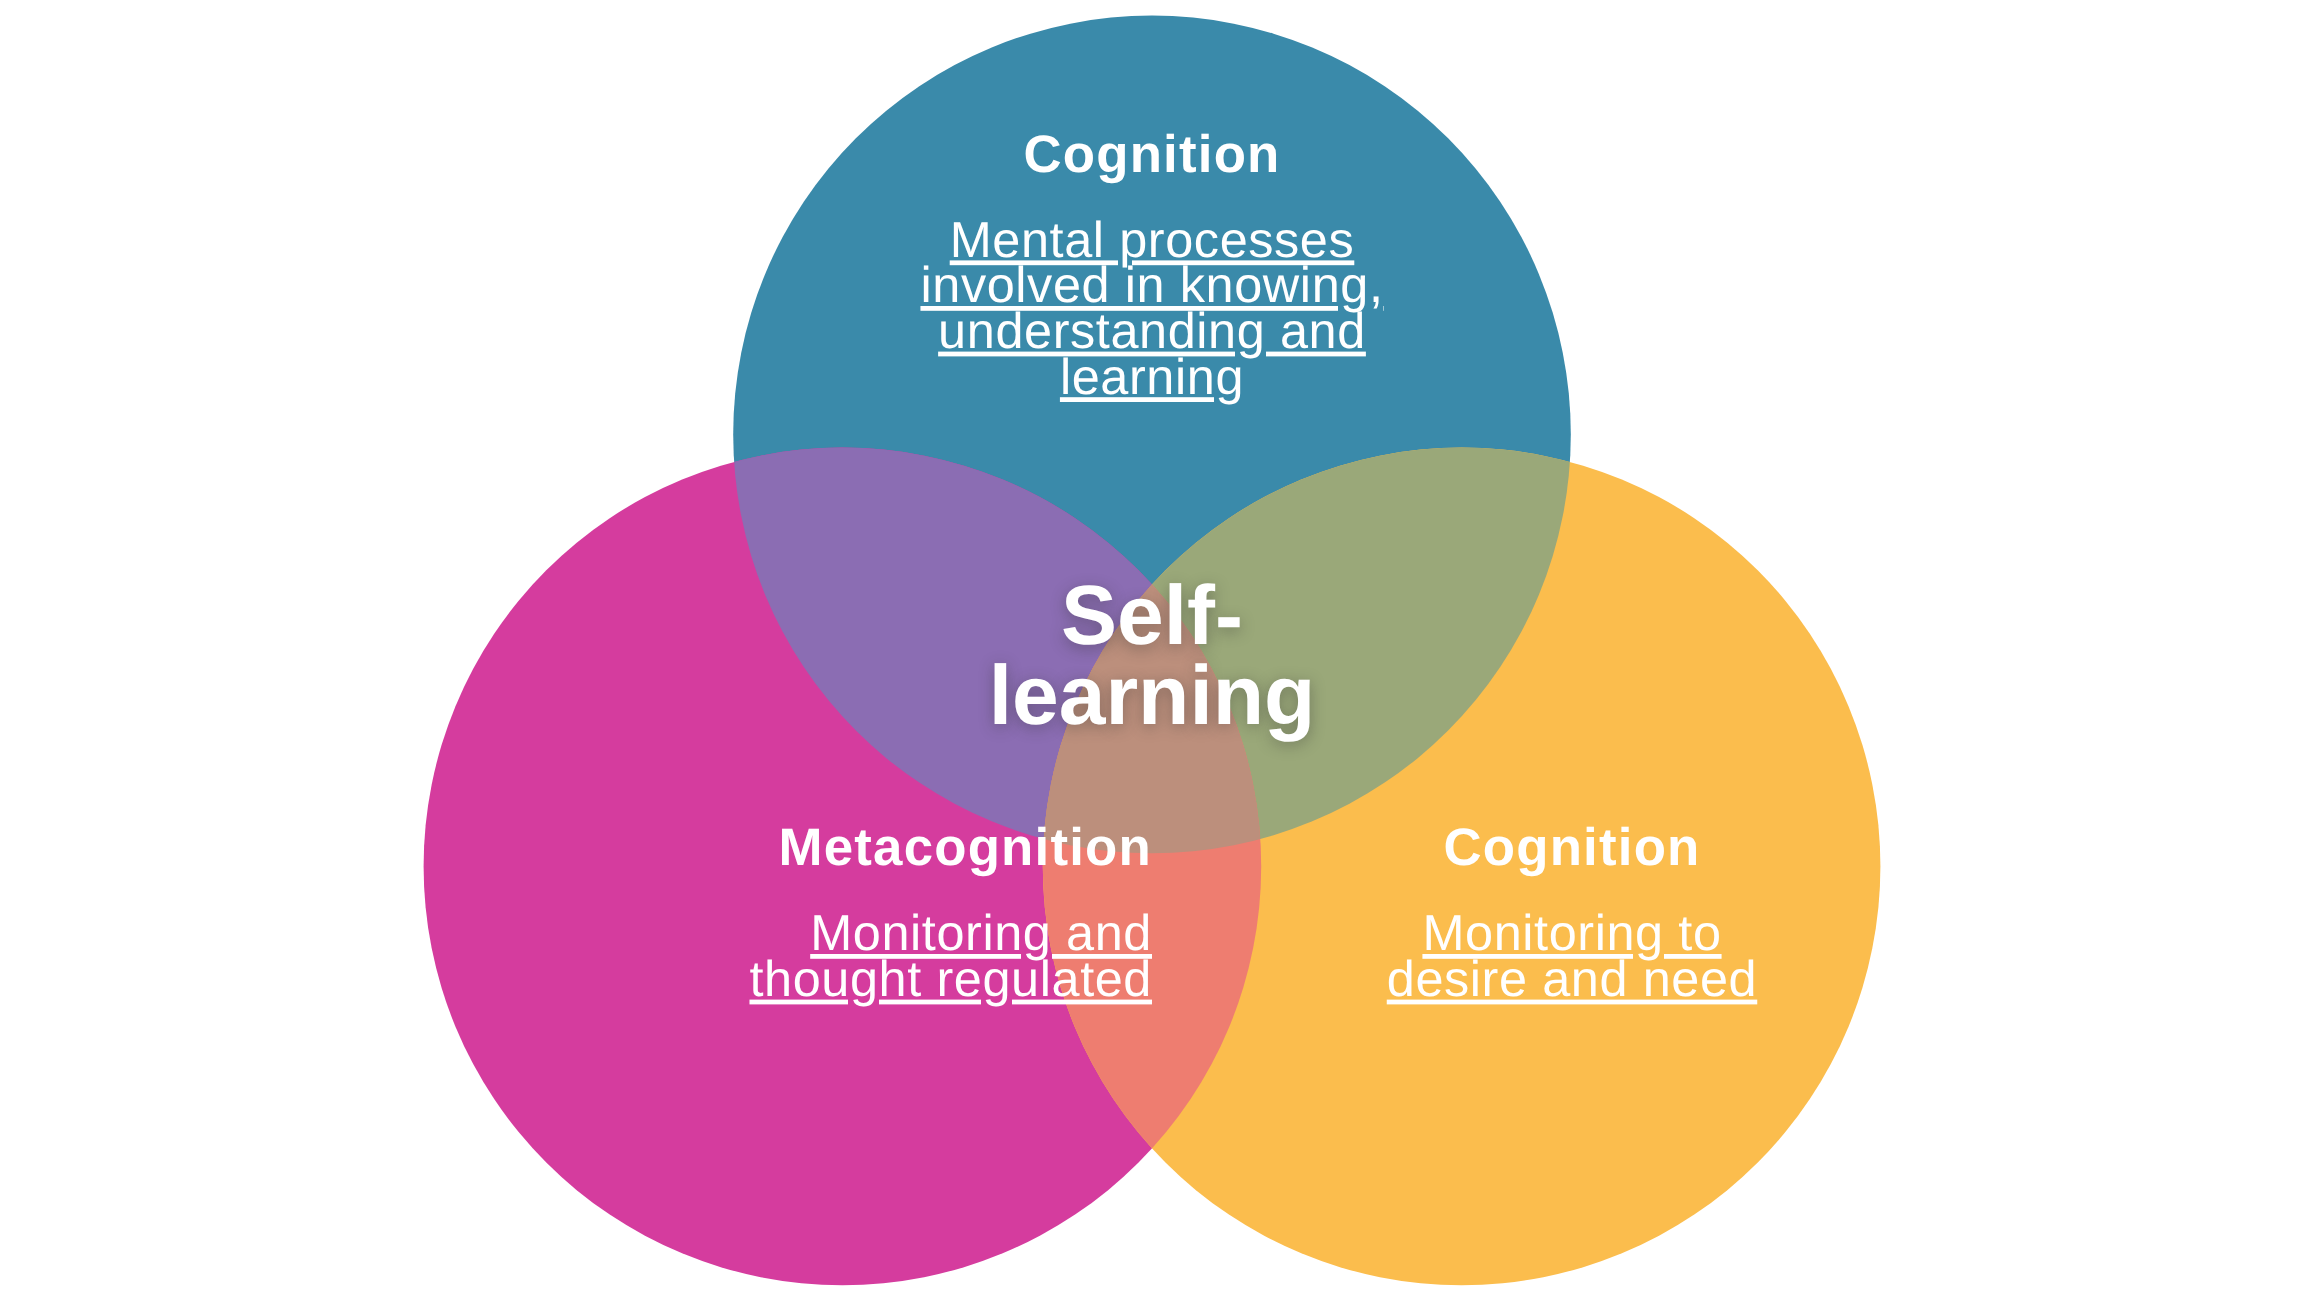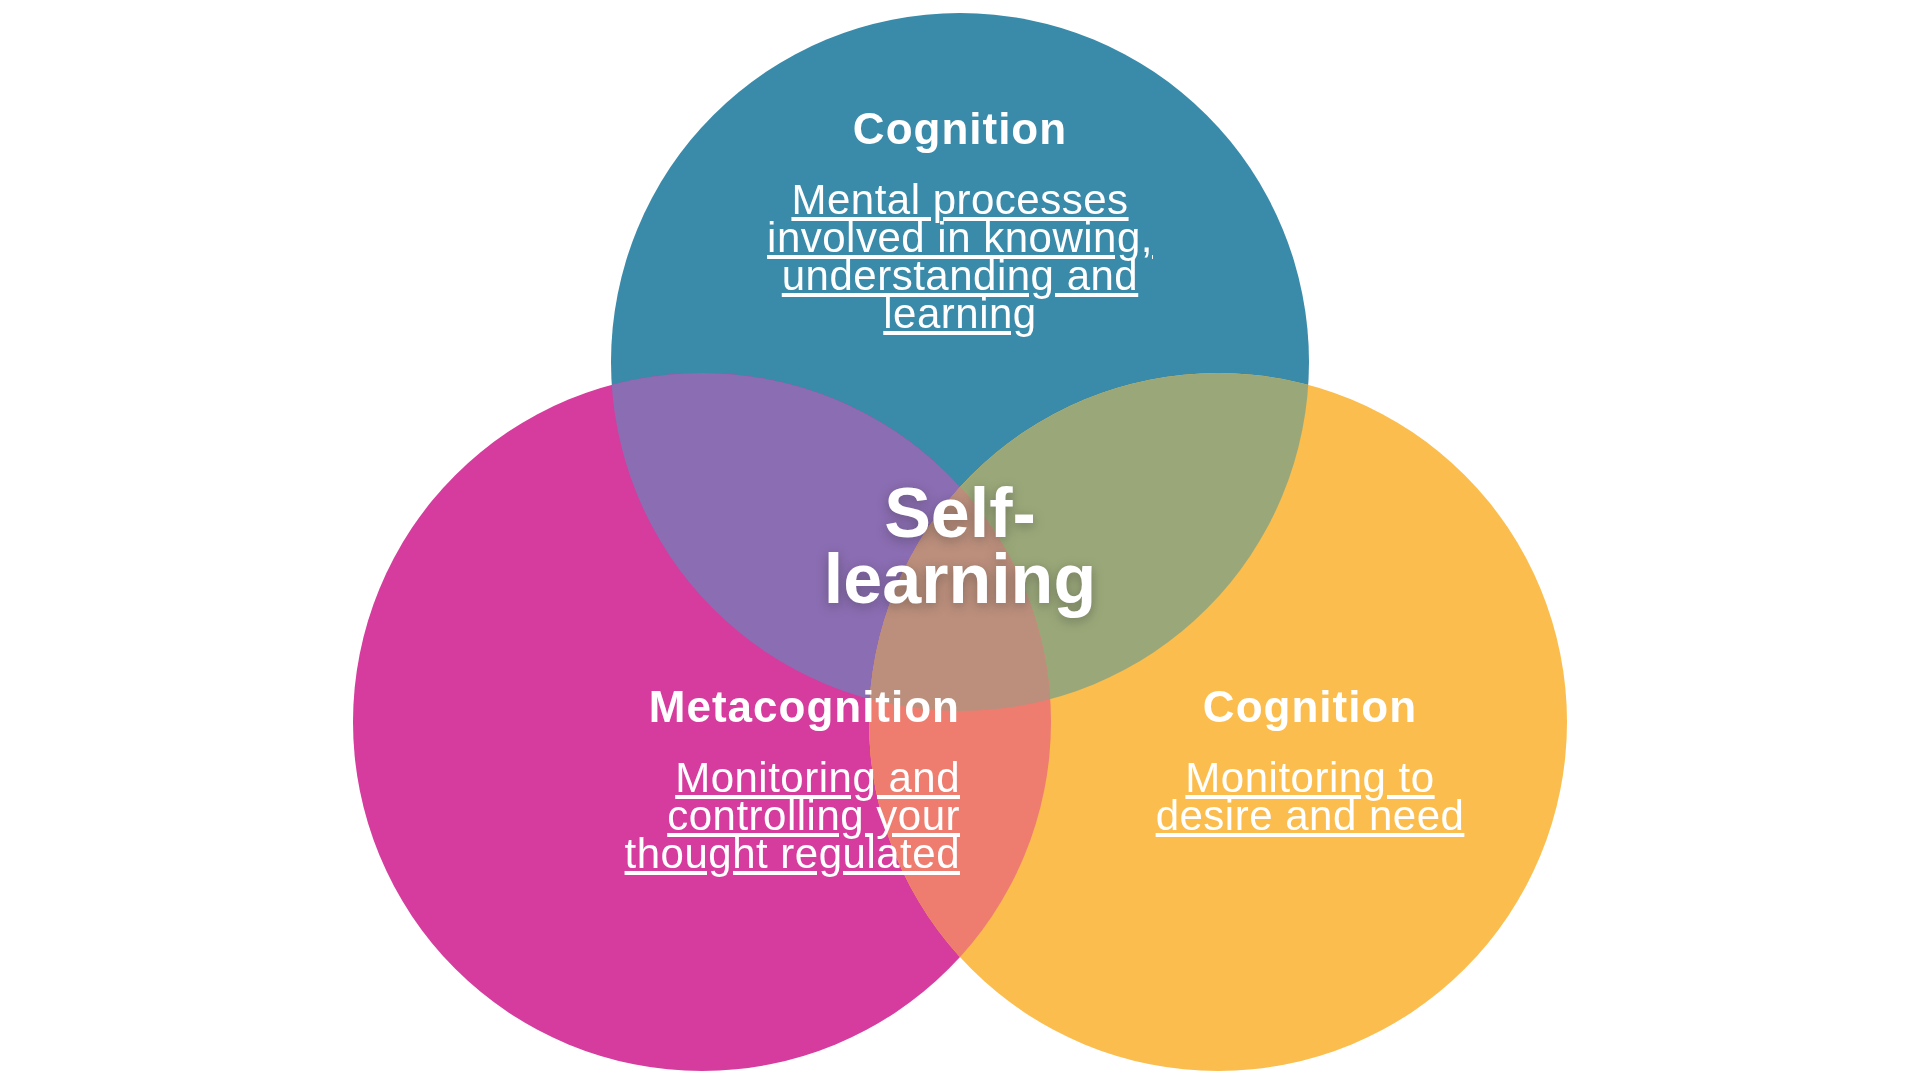--- a/index.html
+++ b/index.html
@@ -100,21 +100,20 @@
       <div class="desc-line">involved in knowing,</div>
       <div class="desc-line">understanding and</div>
       <div class="desc-line">learning</div>
     </div>
   </div>
 
   <div class="label-block block-metacog">
     <h2 class="circle-title">Metacognition</h2>
     <div class="circle-desc">
       <div class="desc-line">Monitoring and</div>
-      <div class="desc-line">controlling your</div>
       <div class="desc-line">thought regulated</div>
     </div>
   </div>
 
   <div class="label-block block-motivation">
     <h2 class="circle-title">Cognition</h2>
     <div class="circle-desc">
       <div class="desc-line">Monitoring to</div>
       <div class="desc-line">desire and need</div>
     </div>

